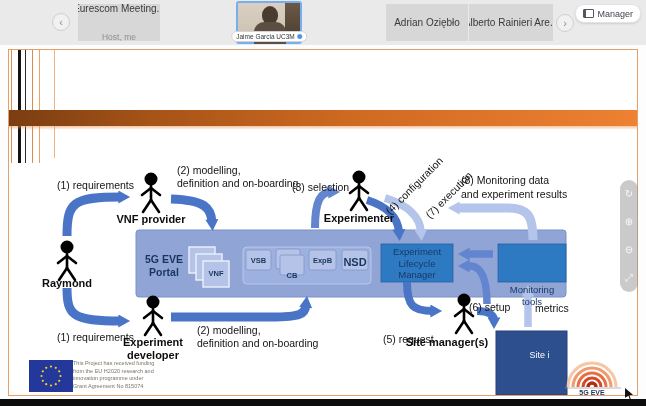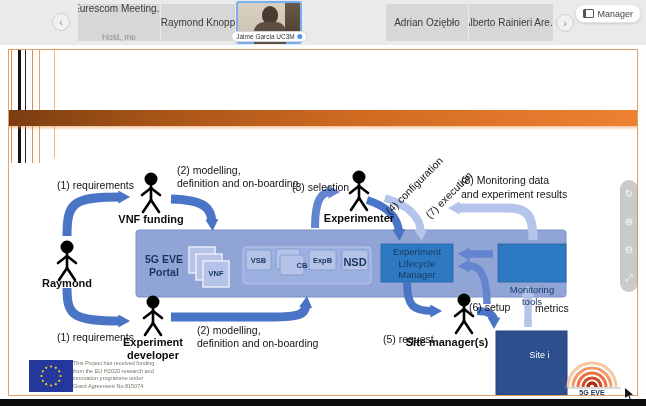--- a/index.html
+++ b/index.html
@@ -75,23 +75,20 @@
 </head>
 <body>
 
 <div class="topbar">
   <button class="chev" style="left:52px;top:13px;">‹</button>
 
   <div class="tile" style="left:78px;width:82px;">
     <div class="nm">Eurescom Meeting...</div>
     <div class="sub">Host, me</div>
   </div>
-  <div class="tile" style="left:161px;width:74px;">
-    <div class="nm">Raymond Knopp</div>
-  </div>
 
   <div class="vtile" style="left:236px;">
     <div class="shelf"></div>
     <div class="head"></div>
     <div class="body"></div>
     <div class="vpill">
       <span>Jaime Garcia UC3M</span>
       <span class="ic"></span>
     </div>
   </div>
@@ -256,31 +253,31 @@
     <div class="lbl" style="left:452px;top:124px;line-height:13.5px;">(8) Monitoring data
 and experiment results</div>
     <div class="lbl" style="left:48px;top:281px;">(1) requirements</div>
     <div class="lbl" style="left:188px;top:274px;">(2) modelling,
 definition and on-boarding</div>
     <div class="lbl" style="left:374px;top:283px;">(5) request</div>
     <div class="lbl" style="left:460px;top:251px;">(6) setup</div>
     <div class="lbl" style="left:526px;top:252px;">metrics</div>
 
     <div class="albl" style="left:28px;top:227px;width:60px;">Raymond</div>
-    <div class="albl" style="left:98px;top:163px;width:88px;">VNF funding</div>
+    <div class="albl" style="left:98px;top:163px;width:88px;">VNF provider</div>
     <div class="albl" style="left:306px;top:162px;width:88px;">Experimenter</div>
     <div class="albl" style="left:100px;top:286px;width:88px;">Experiment
 developer</div>
     <div class="albl" style="left:391px;top:286px;width:94px;">Site manager(s)</div>
 
     <div class="boxlbl" style="left:127px;top:203px;width:56px;font-size:10.5px;line-height:13px;white-space:pre-line;">5G EVE
 Portal</div>
     <div class="boxlbl" style="left:194px;top:219px;width:26px;font-size:7.5px;">VNF</div>
     <div class="boxlbl" style="left:237px;top:206px;width:25px;font-size:7.5px;">VSB</div>
-    <div class="boxlbl" style="left:271px;top:211px;width:24px;font-size:7.5px;margin-left:10px;">CB</div>
+    <div class="boxlbl" style="left:271px;top:221px;width:24px;font-size:7.5px;">CB</div>
     <div class="boxlbl" style="left:300px;top:206px;width:27px;font-size:7.5px;">ExpB</div>
     <div class="boxlbl" style="left:333px;top:206px;width:26px;font-size:11px;">NSD</div>
 
     <div class="complbl" style="left:372px;top:196px;width:72px;">Experiment
 Lifecycle
 Manager</div>
     <div class="complbl" style="left:489px;top:198px;width:68px;margin-top:36px;">Monitoring
 tools</div>
     <div class="complbl" style="left:487px;top:300px;width:87px;color:#fff;font-size:9px;">Site i</div>
 

